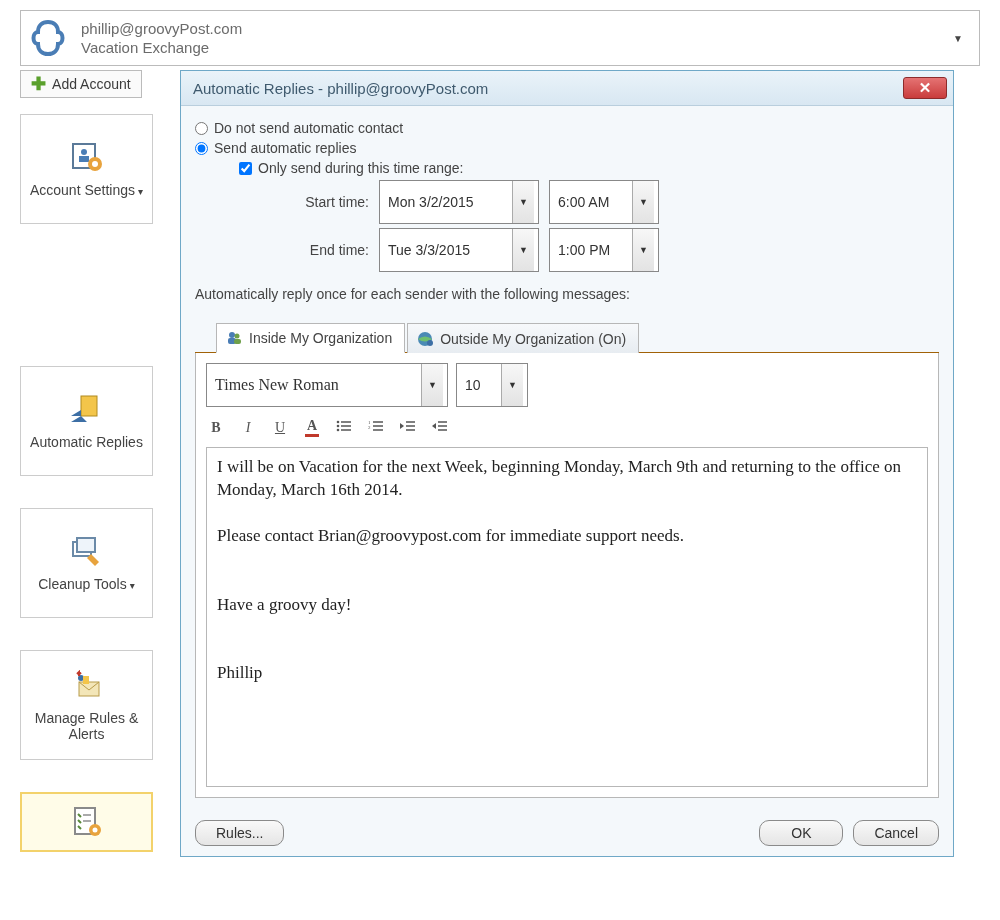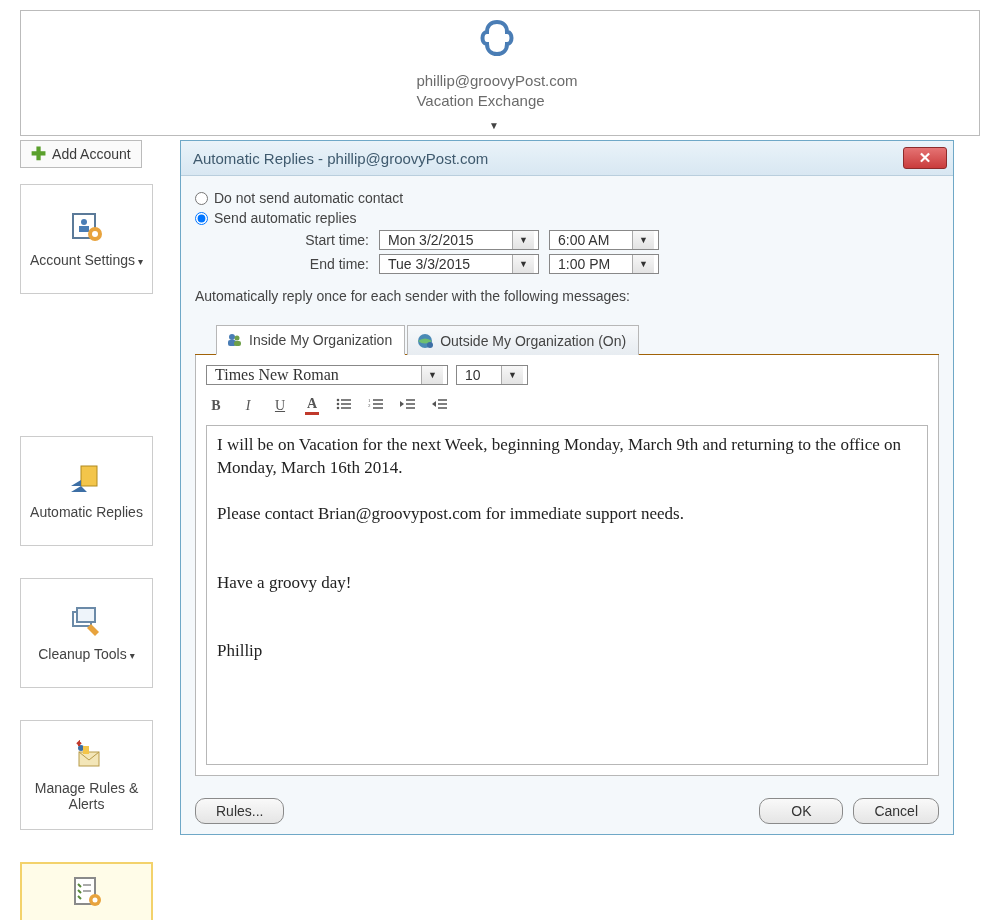--- a/index.html
+++ b/index.html
@@ -15,21 +15,20 @@
     color: #333;
   }
   .root { padding: 10px 20px 0 20px; }
   .account-bar {
     display: flex;
     align-items: center;
     border: 1px solid #bbb;
     background: #fff;
     padding: 4px 10px 4px 4px;
     gap: 10px;
-    flex-direction: column;
   }
   .account-logo {
     width: 46px; height: 46px;
     display: flex; align-items: center; justify-content: center;
   }
   .account-info { flex: 1; line-height: 1.3; color: #6b6b6b; font-size: 15px; }
   .account-email { color: #6b6b6b; }
   .account-type { color: #6b6b6b; }
   .dropdown-caret { font-size: 10px; color: #444; padding-right: 6px; }
   .below-bar { display: flex; align-items: flex-start; gap: 10px; margin-top: 4px; }
@@ -99,21 +98,21 @@
   }
   .dialog-body { background: #f4f8fb; padding: 10px 14px 12px 14px; }
   .radio-row, .check-row { display: flex; align-items: center; gap: 6px; margin: 4px 0; font-size: 14px; color: #444; }
   .radio-row input, .check-row input { margin: 0; }
   .indent { margin-left: 44px; }
   .time-row { display: flex; align-items: center; gap: 10px; margin: 4px 0 4px 84px; }
   .time-label { width: 90px; text-align: right; font-size: 14px; color: #444; }
   .combo {
     border: 1px solid #888;
     background: #fff;
-    height: 20px;
+    height: 44px;
     display: inline-flex;
     align-items: center;
     justify-content: space-between;
     padding: 0 4px 0 8px;
     font-size: 14px;
     color: #333;
   }
   .combo .caret-btn {
     border-left: 1px solid #aaa;
     padding: 0 6px;
@@ -288,20 +287,24 @@
         </div>
         <div class="dialog-body">
           <label class="radio-row">
             <input type="radio" name="mode" style="">
             <span>Do not send automatic contact</span>
           </label>
           <label class="radio-row">
             <input type="radio" name="mode" checked="" style="">
             <span>Send automatic replies</span>
           </label>
+          <label class="check-row indent">
+            <input type="checkbox" checked="" style="">
+            <span>Only send during this time range:</span>
+          </label>
 
           <div class="time-row">
             <span class="time-label">Start time:</span>
             <div class="combo date-combo">
               <span>Mon 3/2/2015</span>
               <span class="caret-btn">▼</span>
             </div>
             <div class="combo time-combo">
               <span>6:00 AM</span>
               <span class="caret-btn">▼</span>

